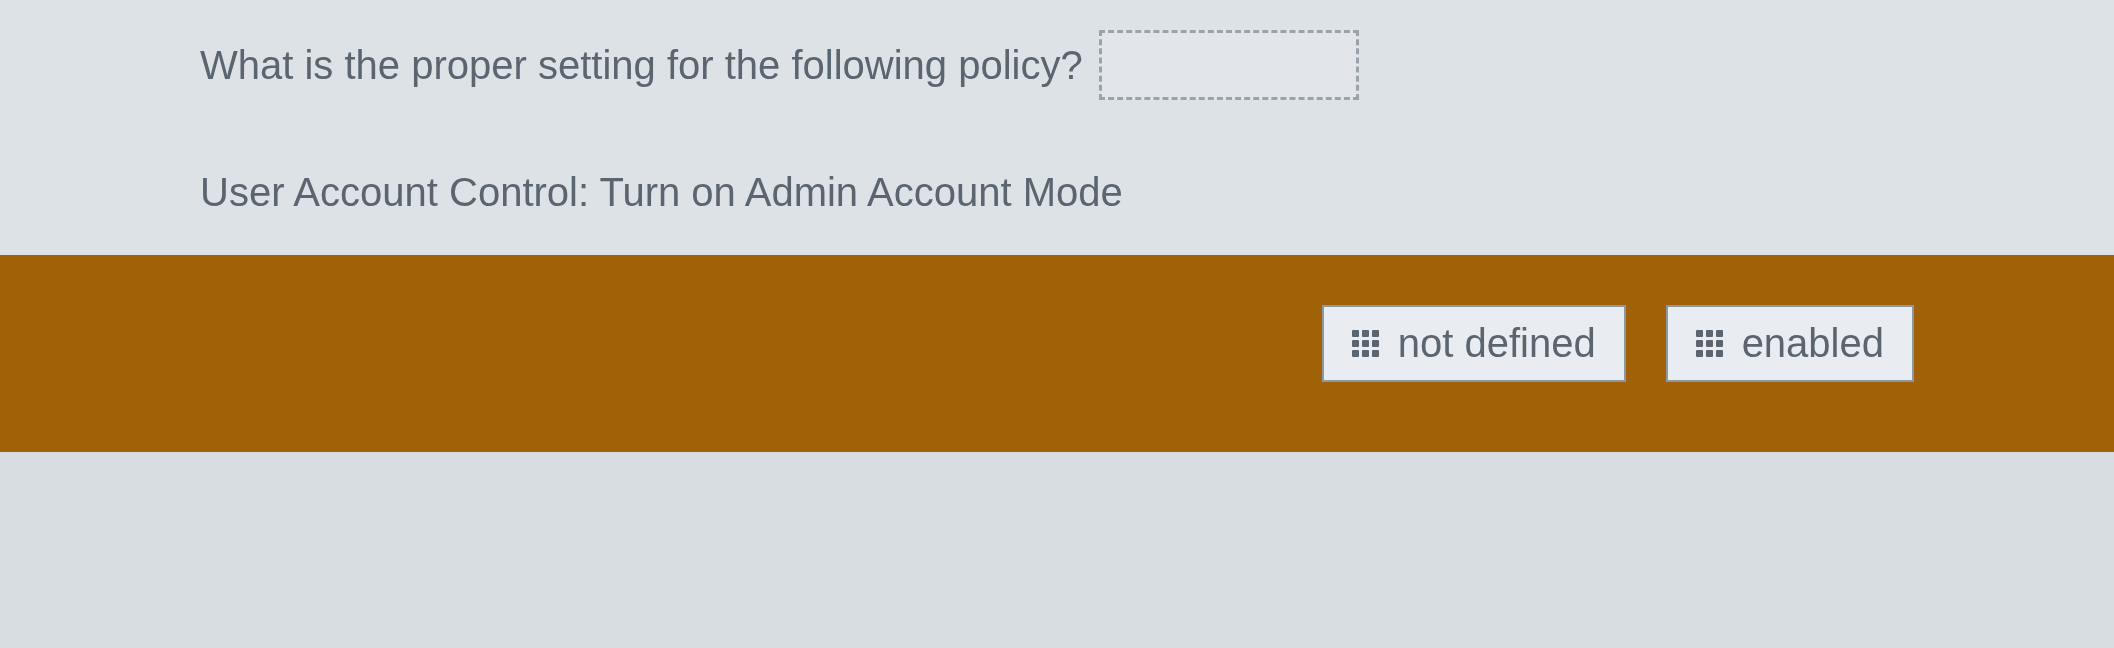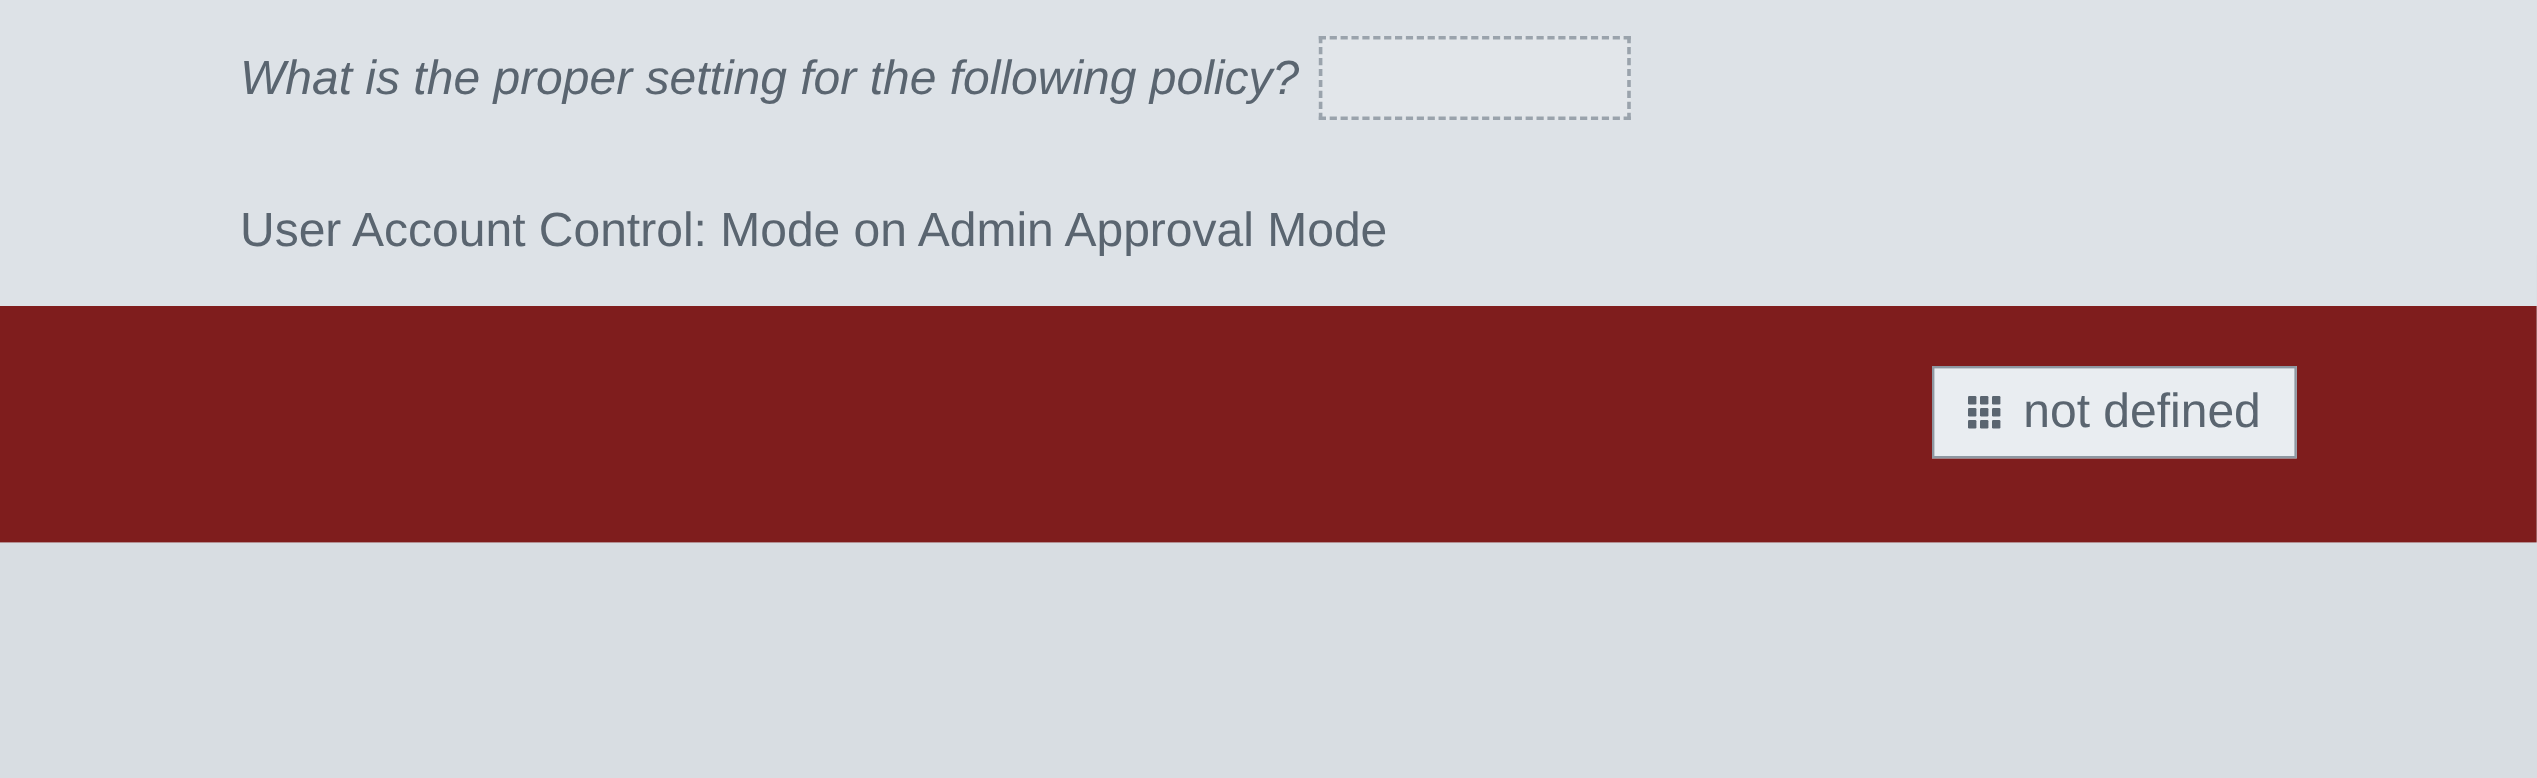--- a/index.html
+++ b/index.html
@@ -22,37 +22,36 @@
     .question-line {
       display: flex;
       align-items: center;
       gap: 16px;
       margin-bottom: 70px;
     }
     .question-text {
       font-size: 40px;
       color: #5a6570;
       font-weight: 400;
-      font-style: italic;
     }
     .drop-zone {
       display: inline-block;
       width: 260px;
       height: 70px;
       border: 3px dashed #9aa3ac;
       background: rgba(255,255,255,0.15);
       vertical-align: middle;
     }
     .policy-text {
       font-size: 40px;
       color: #5a6570;
       font-weight: 400;
     }
     .answer-bank {
-      background: #7f1d1d;
+      background: #a16207;
       padding: 50px 200px 70px 200px;
       display: flex;
       justify-content: flex-end;
       gap: 40px;
     }
     .answer-chip {
       display: inline-flex;
       align-items: center;
       gap: 18px;
       background: #e9edf1;
@@ -88,31 +87,45 @@
     .grip-icon span:nth-child(9){ left:20px; top:20px; }
   </style>
 </head>
 <body>
 
 <div class="question-area">
   <div class="question-line">
     <span class="question-text">What is the proper setting for the following policy?</span>
     <span class="drop-zone"></span>
   </div>
-  <div class="policy-text">User Account Control: Mode on Admin Approval Mode</div>
+  <div class="policy-text">User Account Control: Turn on Admin Account Mode</div>
 </div>
 
 <div class="answer-bank">
   <div class="answer-chip">
     <span class="grip-icon">
       <span></span>
         <span></span>
         <span></span>
         <span></span>
         <span></span>
         <span></span>
         <span></span>
         <span></span>
         <span></span>
     </span>
     <span>not defined</span>
   </div>
+  <div class="answer-chip">
+    <span class="grip-icon">
+      <span></span>
+        <span></span>
+        <span></span>
+        <span></span>
+        <span></span>
+        <span></span>
+        <span></span>
+        <span></span>
+        <span></span>
+    </span>
+    <span>enabled</span>
+  </div>
 </div>
 
 </body></html>

